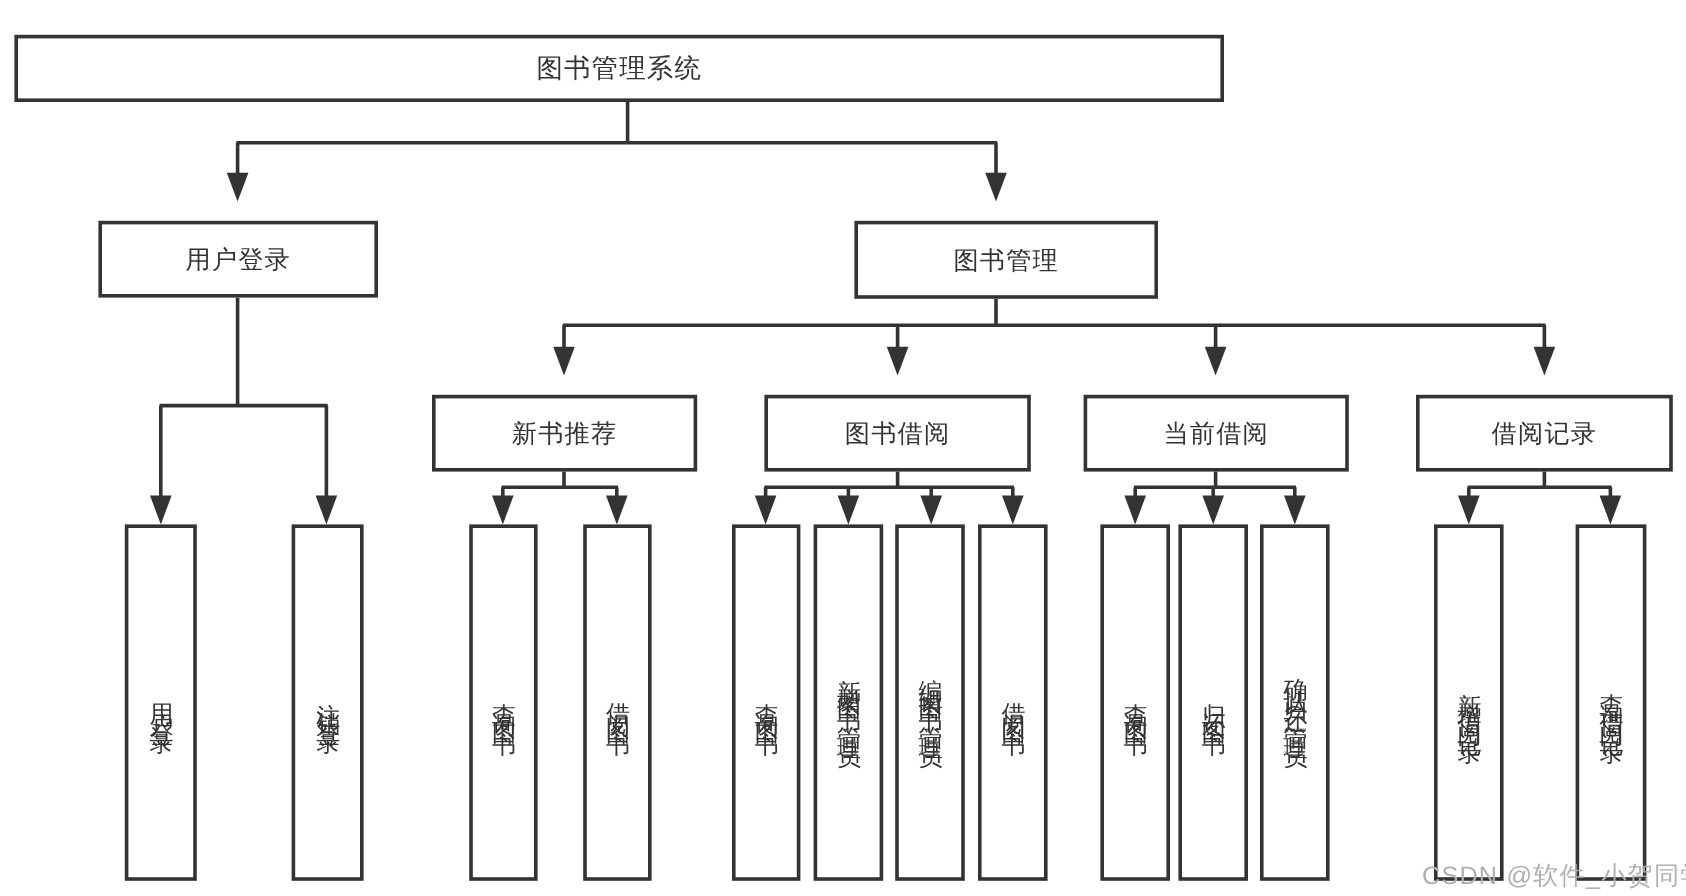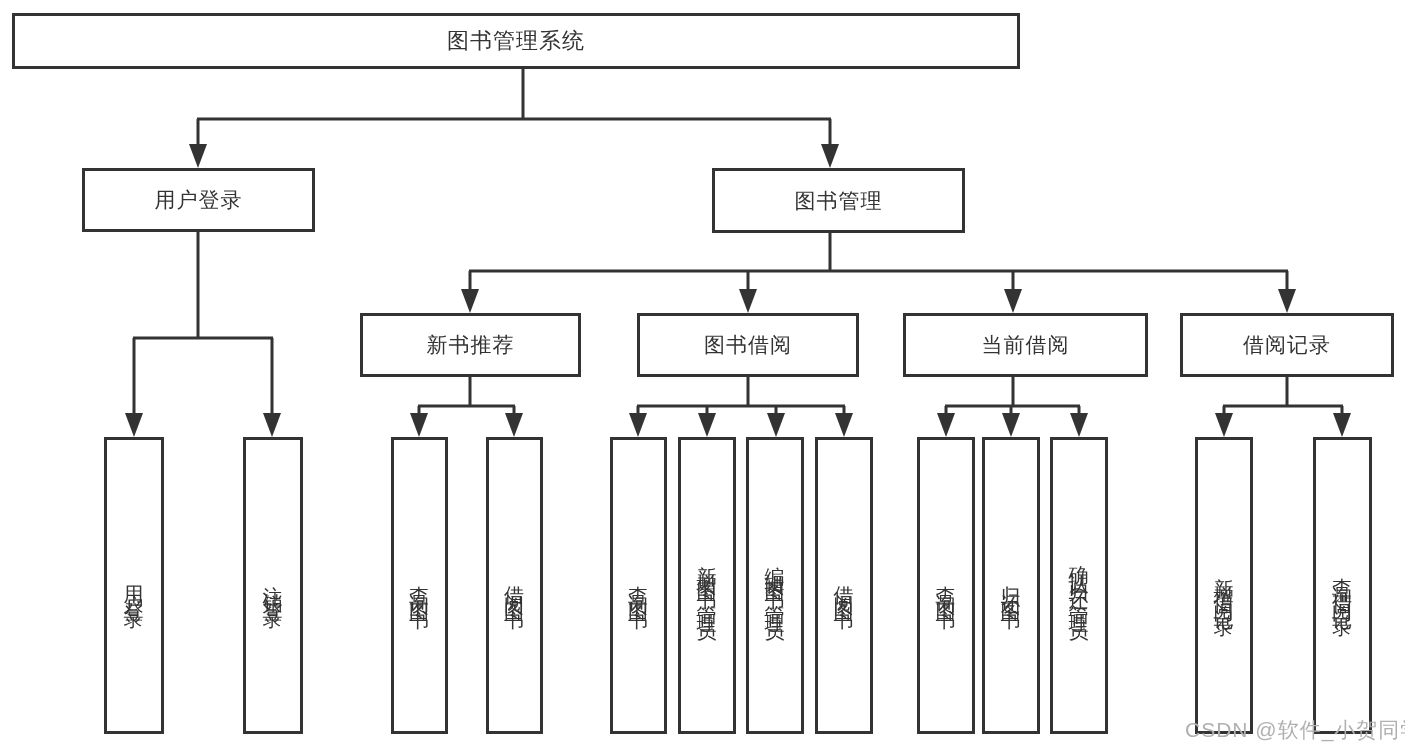--- a/index.html
+++ b/index.html
@@ -14,20 +14,21 @@
   #wires{position:absolute;left:0;top:0;z-index:0;}
   .hbox{
     position:absolute;
     box-sizing:border-box;
     border:3px solid #333333;
     background:#ffffff;
     display:flex;align-items:center;justify-content:center;
     font-size:21px;
     letter-spacing:1px;
     z-index:1;
+    margin-top:16px;
   }
   .vbox{
     position:absolute;
     box-sizing:border-box;
     border:3px solid #333333;
     background:#ffffff;
     display:flex;align-items:center;justify-content:center;
     z-index:1;
   }
   .vbox .vtext{
@@ -93,21 +94,21 @@
     </g>
   </svg>
 
   <div class="hbox" style="left:12px;top:13px;width:1008px;height:56px;font-size:22px;">图书管理系统</div>
 
   <div class="hbox" style="left:82px;top:168px;width:233px;height:64px;">用户登录</div>
   <div class="hbox" style="left:712px;top:168px;width:253px;height:65px;">图书管理</div>
 
   <div class="hbox" style="left:637px;top:313px;width:222px;height:64px;">图书借阅</div>
   <div class="hbox" style="left:360px;top:313px;width:221px;height:64px;">新书推荐</div>
-  <div class="hbox" style="left:903px;top:313px;width:245px;height:64px;">当前借阅</div>
+  <div class="hbox" style="left:903px;top:313px;width:221px;height:64px;">当前借阅</div>
   <div class="hbox" style="left:1180px;top:313px;width:214px;height:64px;">借阅记录</div>
 
   <div class="vbox" style="left:104px;top:437px;width:60px;height:297px;">
     <span class="vtext">用户登录</span>
   </div>
   <div class="vbox" style="left:243px;top:437px;width:60px;height:297px;">
     <span class="vtext">注销登录</span>
   </div>
 
   <div class="vbox" style="left:391px;top:437px;width:57px;height:297px;">

